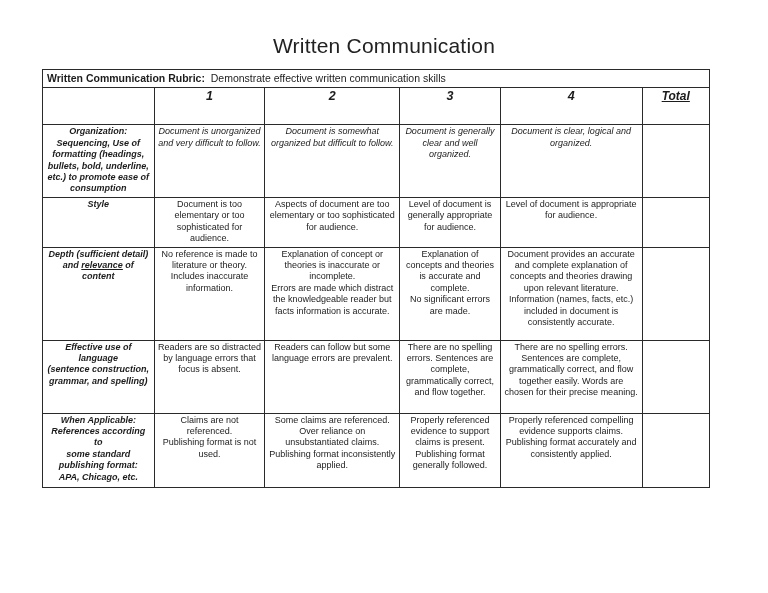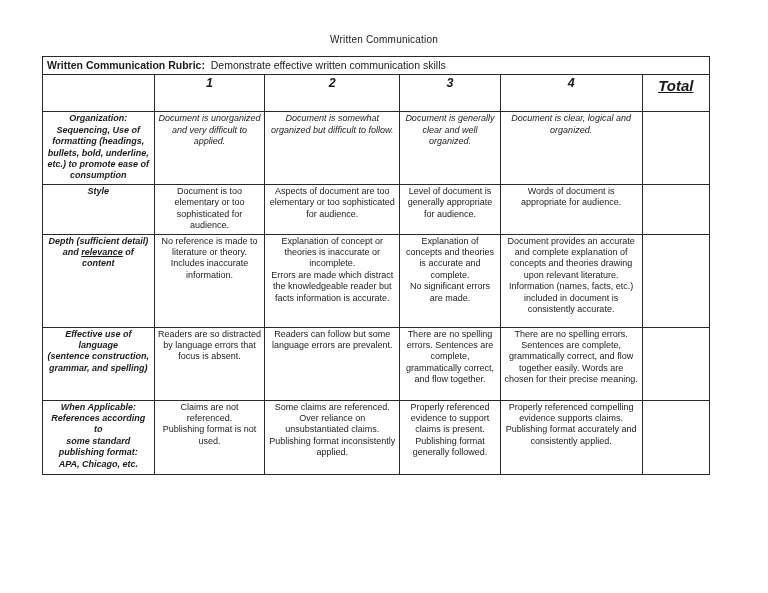--- a/index.html
+++ b/index.html
@@ -16,21 +16,21 @@
     position: relative;
     width: 768px;
     height: 593px;
     background: #ffffff;
     overflow: hidden;
   }
   .doc-title {
     margin: 0;
     padding-top: 34px;
     text-align: center;
-    font-size: 10px;
+    font-size: 21px;
     font-weight: normal;
     letter-spacing: 0.2px;
     color: #222;
   }
   .eval-line {
     margin: 27px 0 0 48px;
     font-size: 9.5px;
     color: #222;
     white-space: nowrap;
   }
@@ -62,21 +62,21 @@
   }
   .caption-bold { font-weight: bold; }
   .caption-rest { font-weight: normal; }
   tr.head-row td {
     font-size: 12.5px;
     font-weight: bold;
     font-style: italic;
     height: 33px;
   }
   tr.head-row td.total-head {
-    font-size: 15px;
+    font-size: 12px;
   }
   tr.head-row td.total-head span { text-decoration: underline; }
   td.crit {
     font-weight: bold;
     font-style: italic;
   }
   .u { text-decoration: underline; }
   tr.r0 td { height: 60px; font-style: italic; }
   tr.r1 td { height: 45px; }
   tr.r2 td { height: 89px; }
@@ -111,33 +111,33 @@
       <td>1</td>
       <td>2</td>
       <td>3</td>
       <td>4</td>
       <td class="total-head"><span>Total</span></td>
     </tr>
 
     <tr class="r0">
       <td class="crit">Organization:
 Sequencing, Use of formatting (headings, bullets, bold, underline, etc.) to promote ease of consumption</td>
-      <td>Document is unorganized and very difficult to applied.</td>
+      <td>Document is unorganized and very difficult to follow.</td>
       <td>Document is somewhat organized but difficult to follow.</td>
       <td>Document is generally clear and well organized.</td>
       <td>Document is clear, logical and organized.</td>
       <td></td>
     </tr>
 
     <tr class="r1">
       <td class="crit">Style</td>
       <td>Document is too elementary or too sophisticated for audience.</td>
       <td>Aspects of document are too elementary or too sophisticated for audience.</td>
       <td>Level of document is generally appropriate for audience.</td>
-      <td>Words of document is appropriate for audience.</td>
+      <td>Level of document is appropriate for audience.</td>
       <td></td>
     </tr>
 
     <tr class="r2">
       <td class="crit"><span>Depth (sufficient detail)
 and </span><span class="u">relevance</span><span> of content</span></td>
       <td>No reference is made to literature or theory.
 Includes inaccurate information.</td>
       <td>Explanation of concept or theories is inaccurate or incomplete.
 Errors are made which distract the knowledgeable reader but facts information is accurate.</td>

